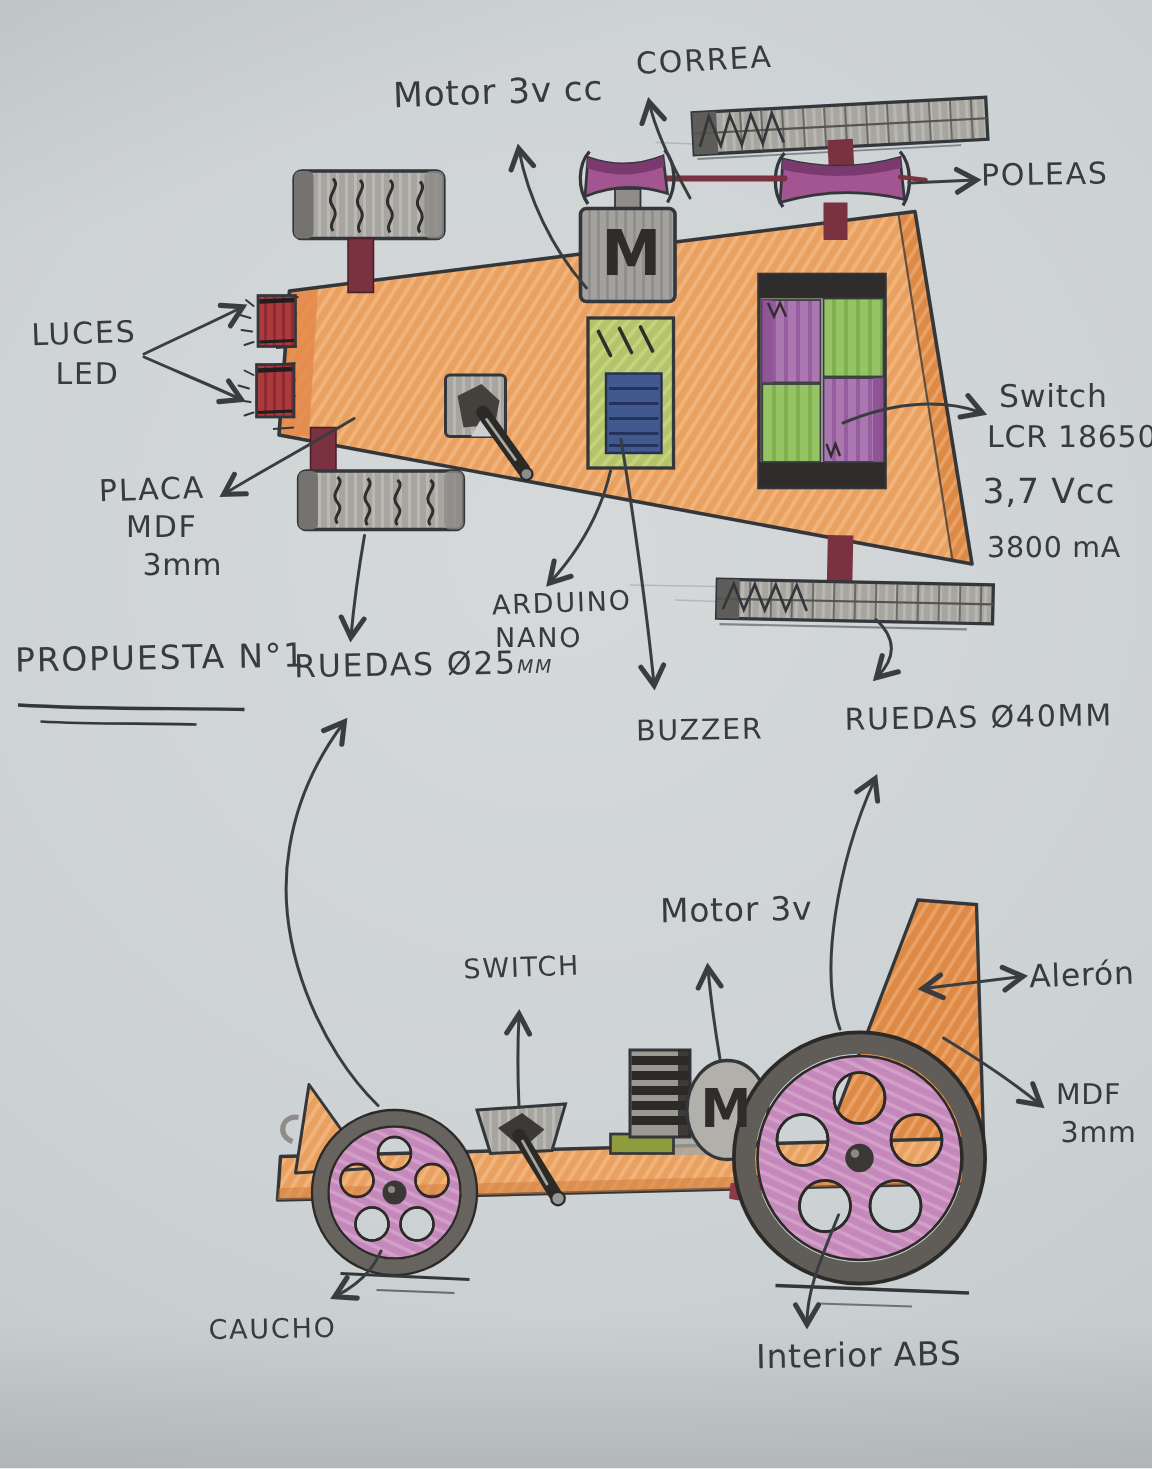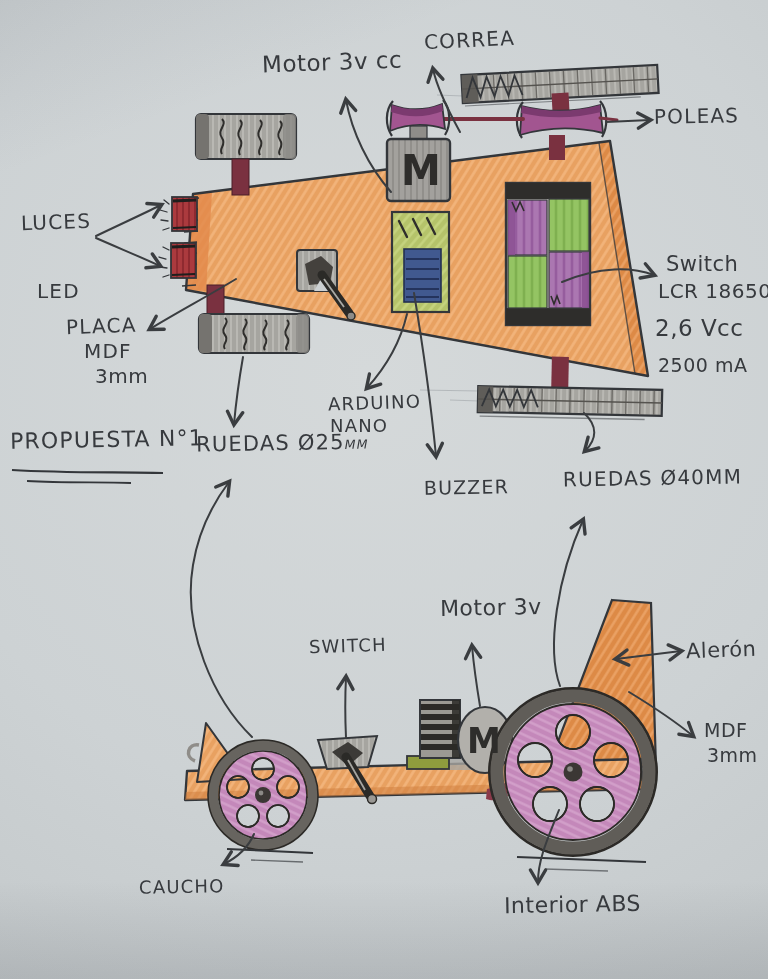--- a/index.html
+++ b/index.html
@@ -352,21 +352,21 @@
     <path d="M27,481 C62,483 97,482 131,483" stroke-width="1.8"></path>
   </g>
 </svg>
 
 <div class="lbl" style="left:262px;top:50px;font-size:23px;transform:rotate(-2deg);">Motor 3v cc</div>
 <div class="lbl caps" style="left:424px;top:30px;font-size:20px;transform:rotate(-3deg);">Correa</div>
 <div class="lbl caps" style="left:654px;top:106px;font-size:20px;transform:rotate(-1deg);">Poleas</div>
 
 <div>
   <div class="lbl caps" style="left:21px;top:212px;font-size:20px;transform:rotate(-2deg);">Luces</div>
-  <div class="lbl caps" style="left:37px;top:239px;font-size:20px;margin-top:42px;">LED</div>
+  <div class="lbl caps" style="left:37px;top:239px;font-size:20px;">LED</div>
 </div>
 
 <div>
   <div class="lbl caps" style="left:66px;top:316px;font-size:20px;transform:rotate(-2deg);">Placa</div>
   <div class="lbl caps" style="left:84px;top:341px;font-size:20px;">MDF</div>
   <div class="lbl" style="left:95px;top:366px;font-size:20px;">3mm</div>
 </div>
 
 <div class="lbl caps" style="left:10px;top:428px;font-size:22px;transform:rotate(-1deg);">Propuesta N°1</div>
 
@@ -376,22 +376,22 @@
   <div class="lbl caps" style="left:328px;top:393px;font-size:18px;transform:rotate(-2deg);">Arduino</div>
   <div class="lbl caps" style="left:330px;top:416px;font-size:18px;text-align:right;">Nano</div>
 </div>
 
 <div class="lbl caps" style="left:424px;top:477px;font-size:19px;transform:rotate(-1deg);">Buzzer</div>
 <div class="lbl caps" style="left:563px;top:468px;font-size:20px;transform:rotate(-1deg);">Ruedas ø40mm</div>
 
 <div>
   <div class="lbl" style="left:666px;top:253px;font-size:21px;">Switch</div>
   <div class="lbl" style="left:658px;top:281px;font-size:20px;">LCR 18650</div>
-  <div class="lbl" style="left:655px;top:316px;font-size:23px;">2,6 Vcc</div>
-  <div class="lbl" style="left:658px;top:355px;font-size:19px;">2500 mA</div>
+  <div class="lbl" style="left:655px;top:316px;font-size:23px;">3,7 Vcc</div>
+  <div class="lbl" style="left:658px;top:355px;font-size:19px;">3800 mA</div>
 </div>
 
 <div class="lbl" style="left:440px;top:596px;font-size:22px;transform:rotate(-1deg);">Motor 3v</div>
 <div class="lbl caps" style="left:309px;top:636px;font-size:18px;transform:rotate(-2deg);">Switch</div>
 <div class="lbl" style="left:686px;top:639px;font-size:21px;transform:rotate(-2deg);">Alerón</div>
 
 <div>
   <div class="lbl" style="left:704px;top:720px;font-size:19px;">MDF</div>
   <div class="lbl" style="left:707px;top:745px;font-size:19px;">3mm</div>
 </div>

